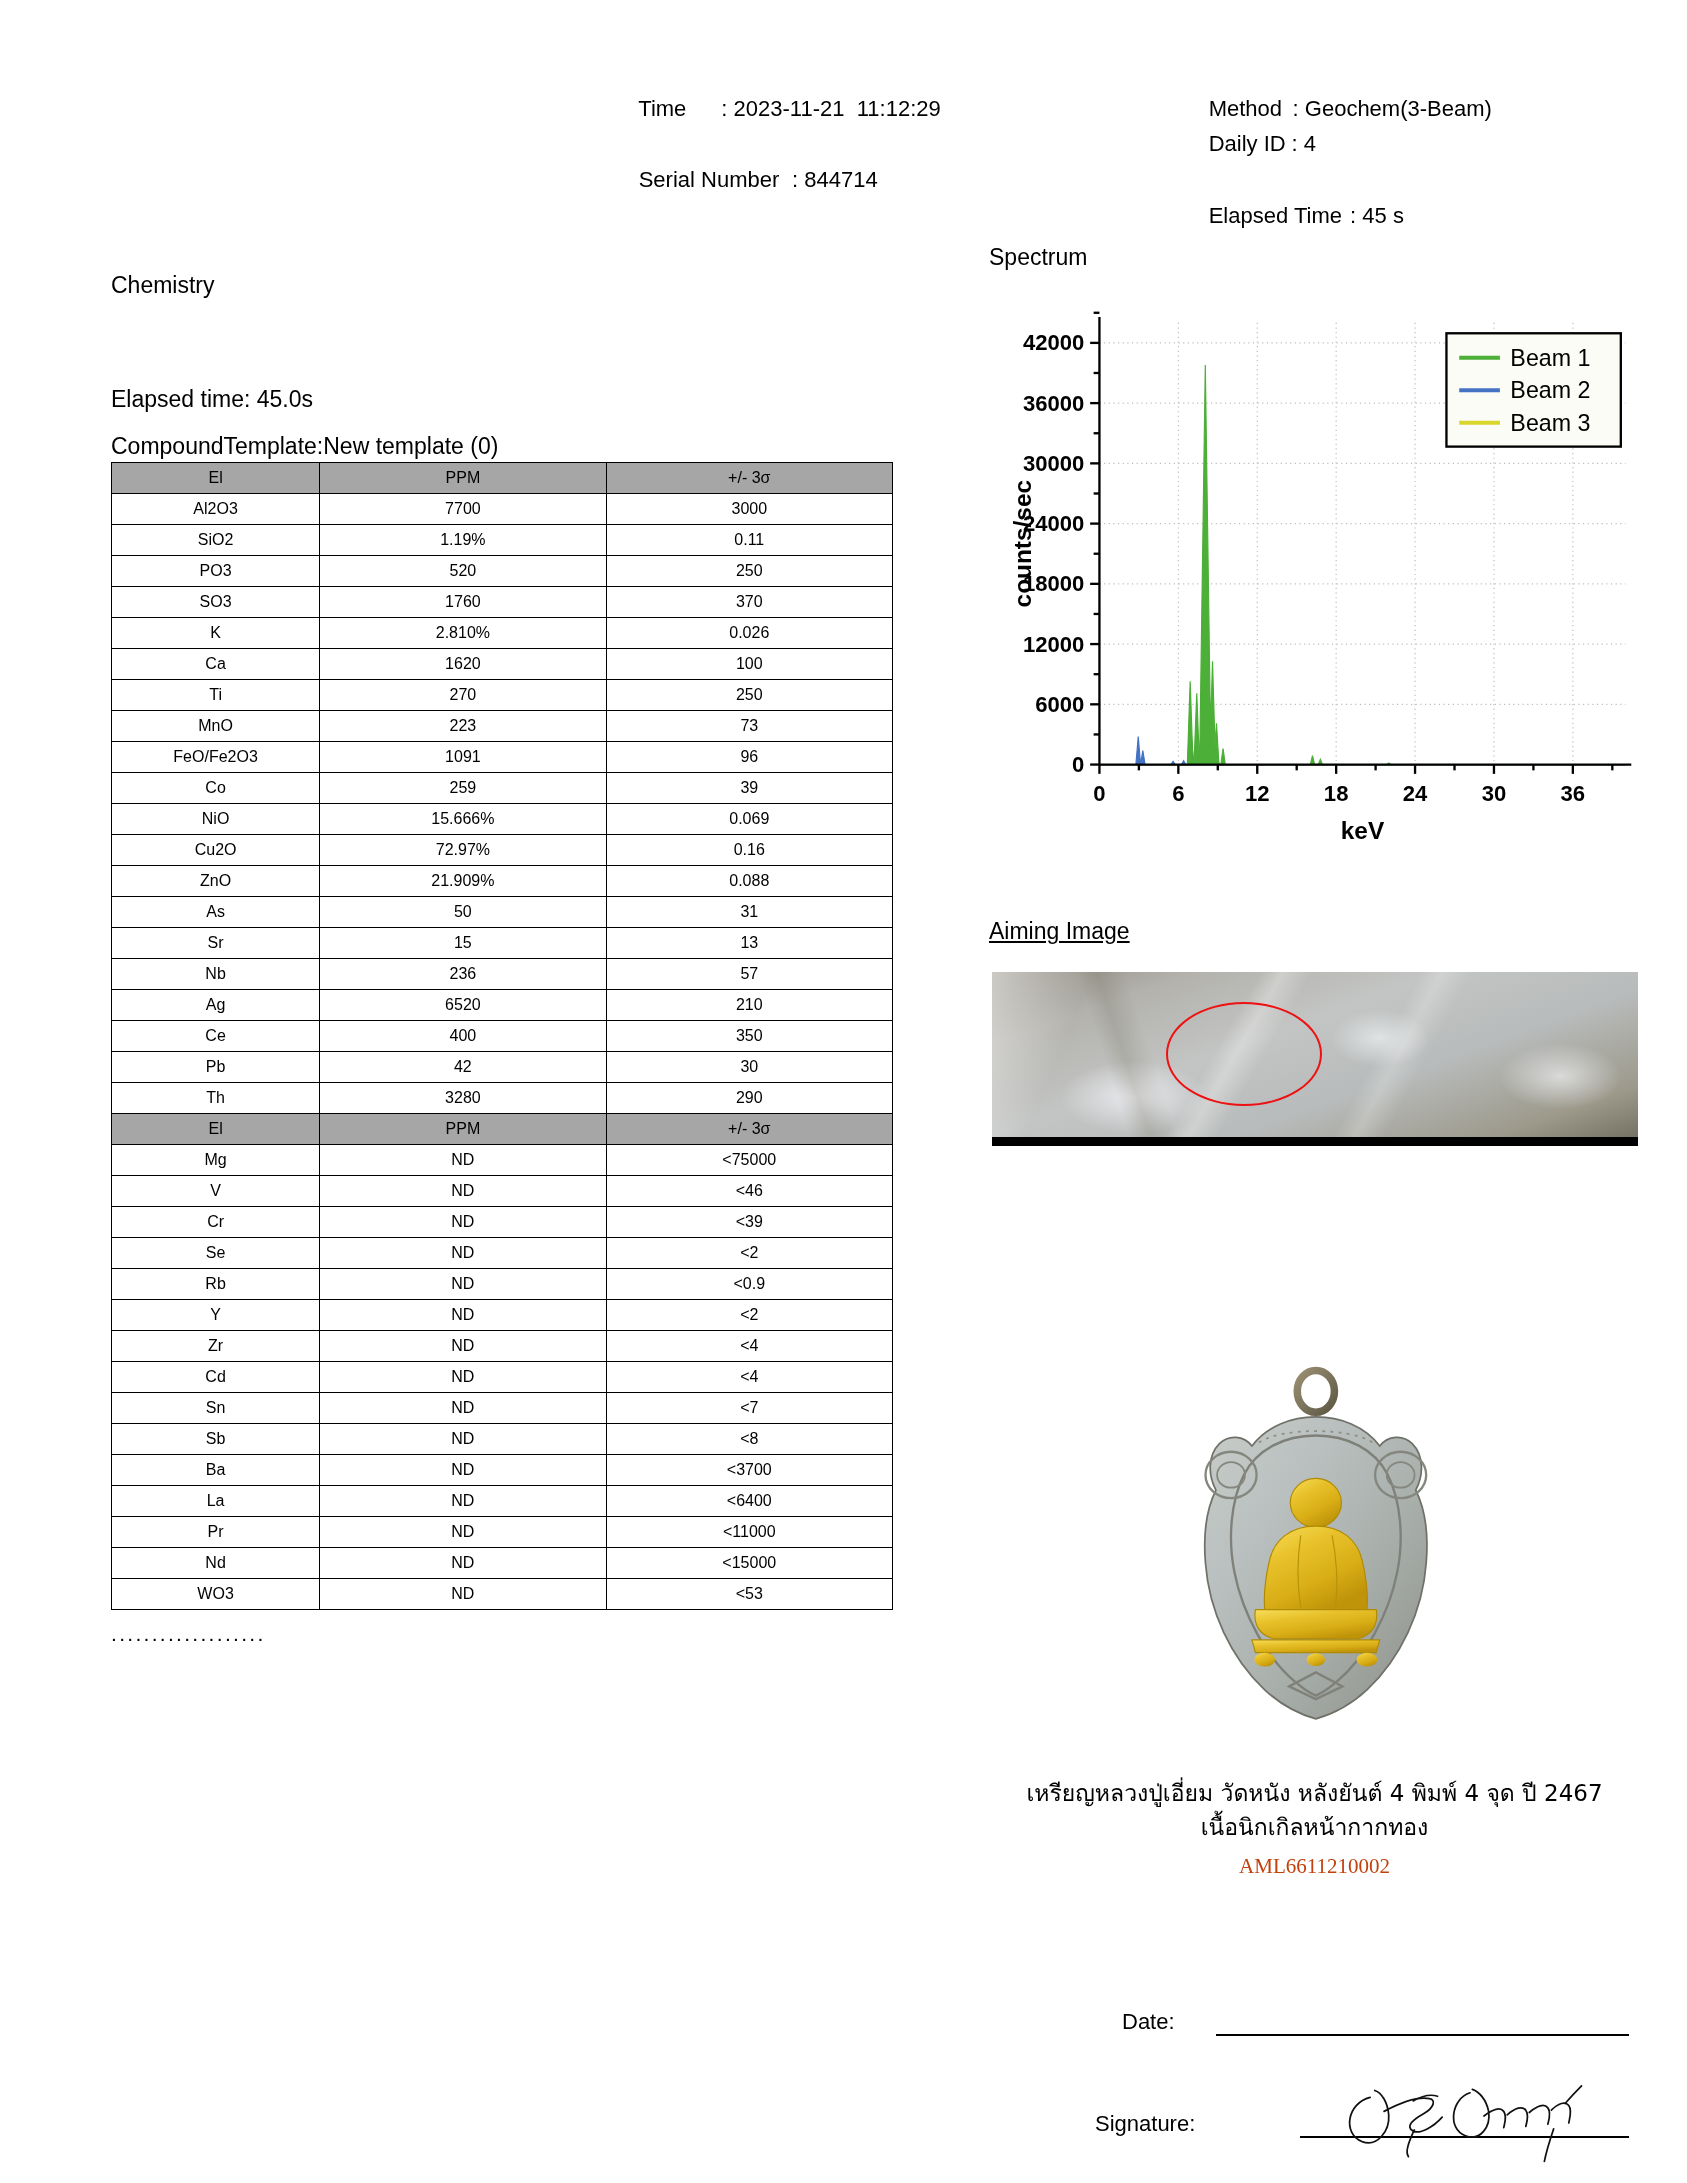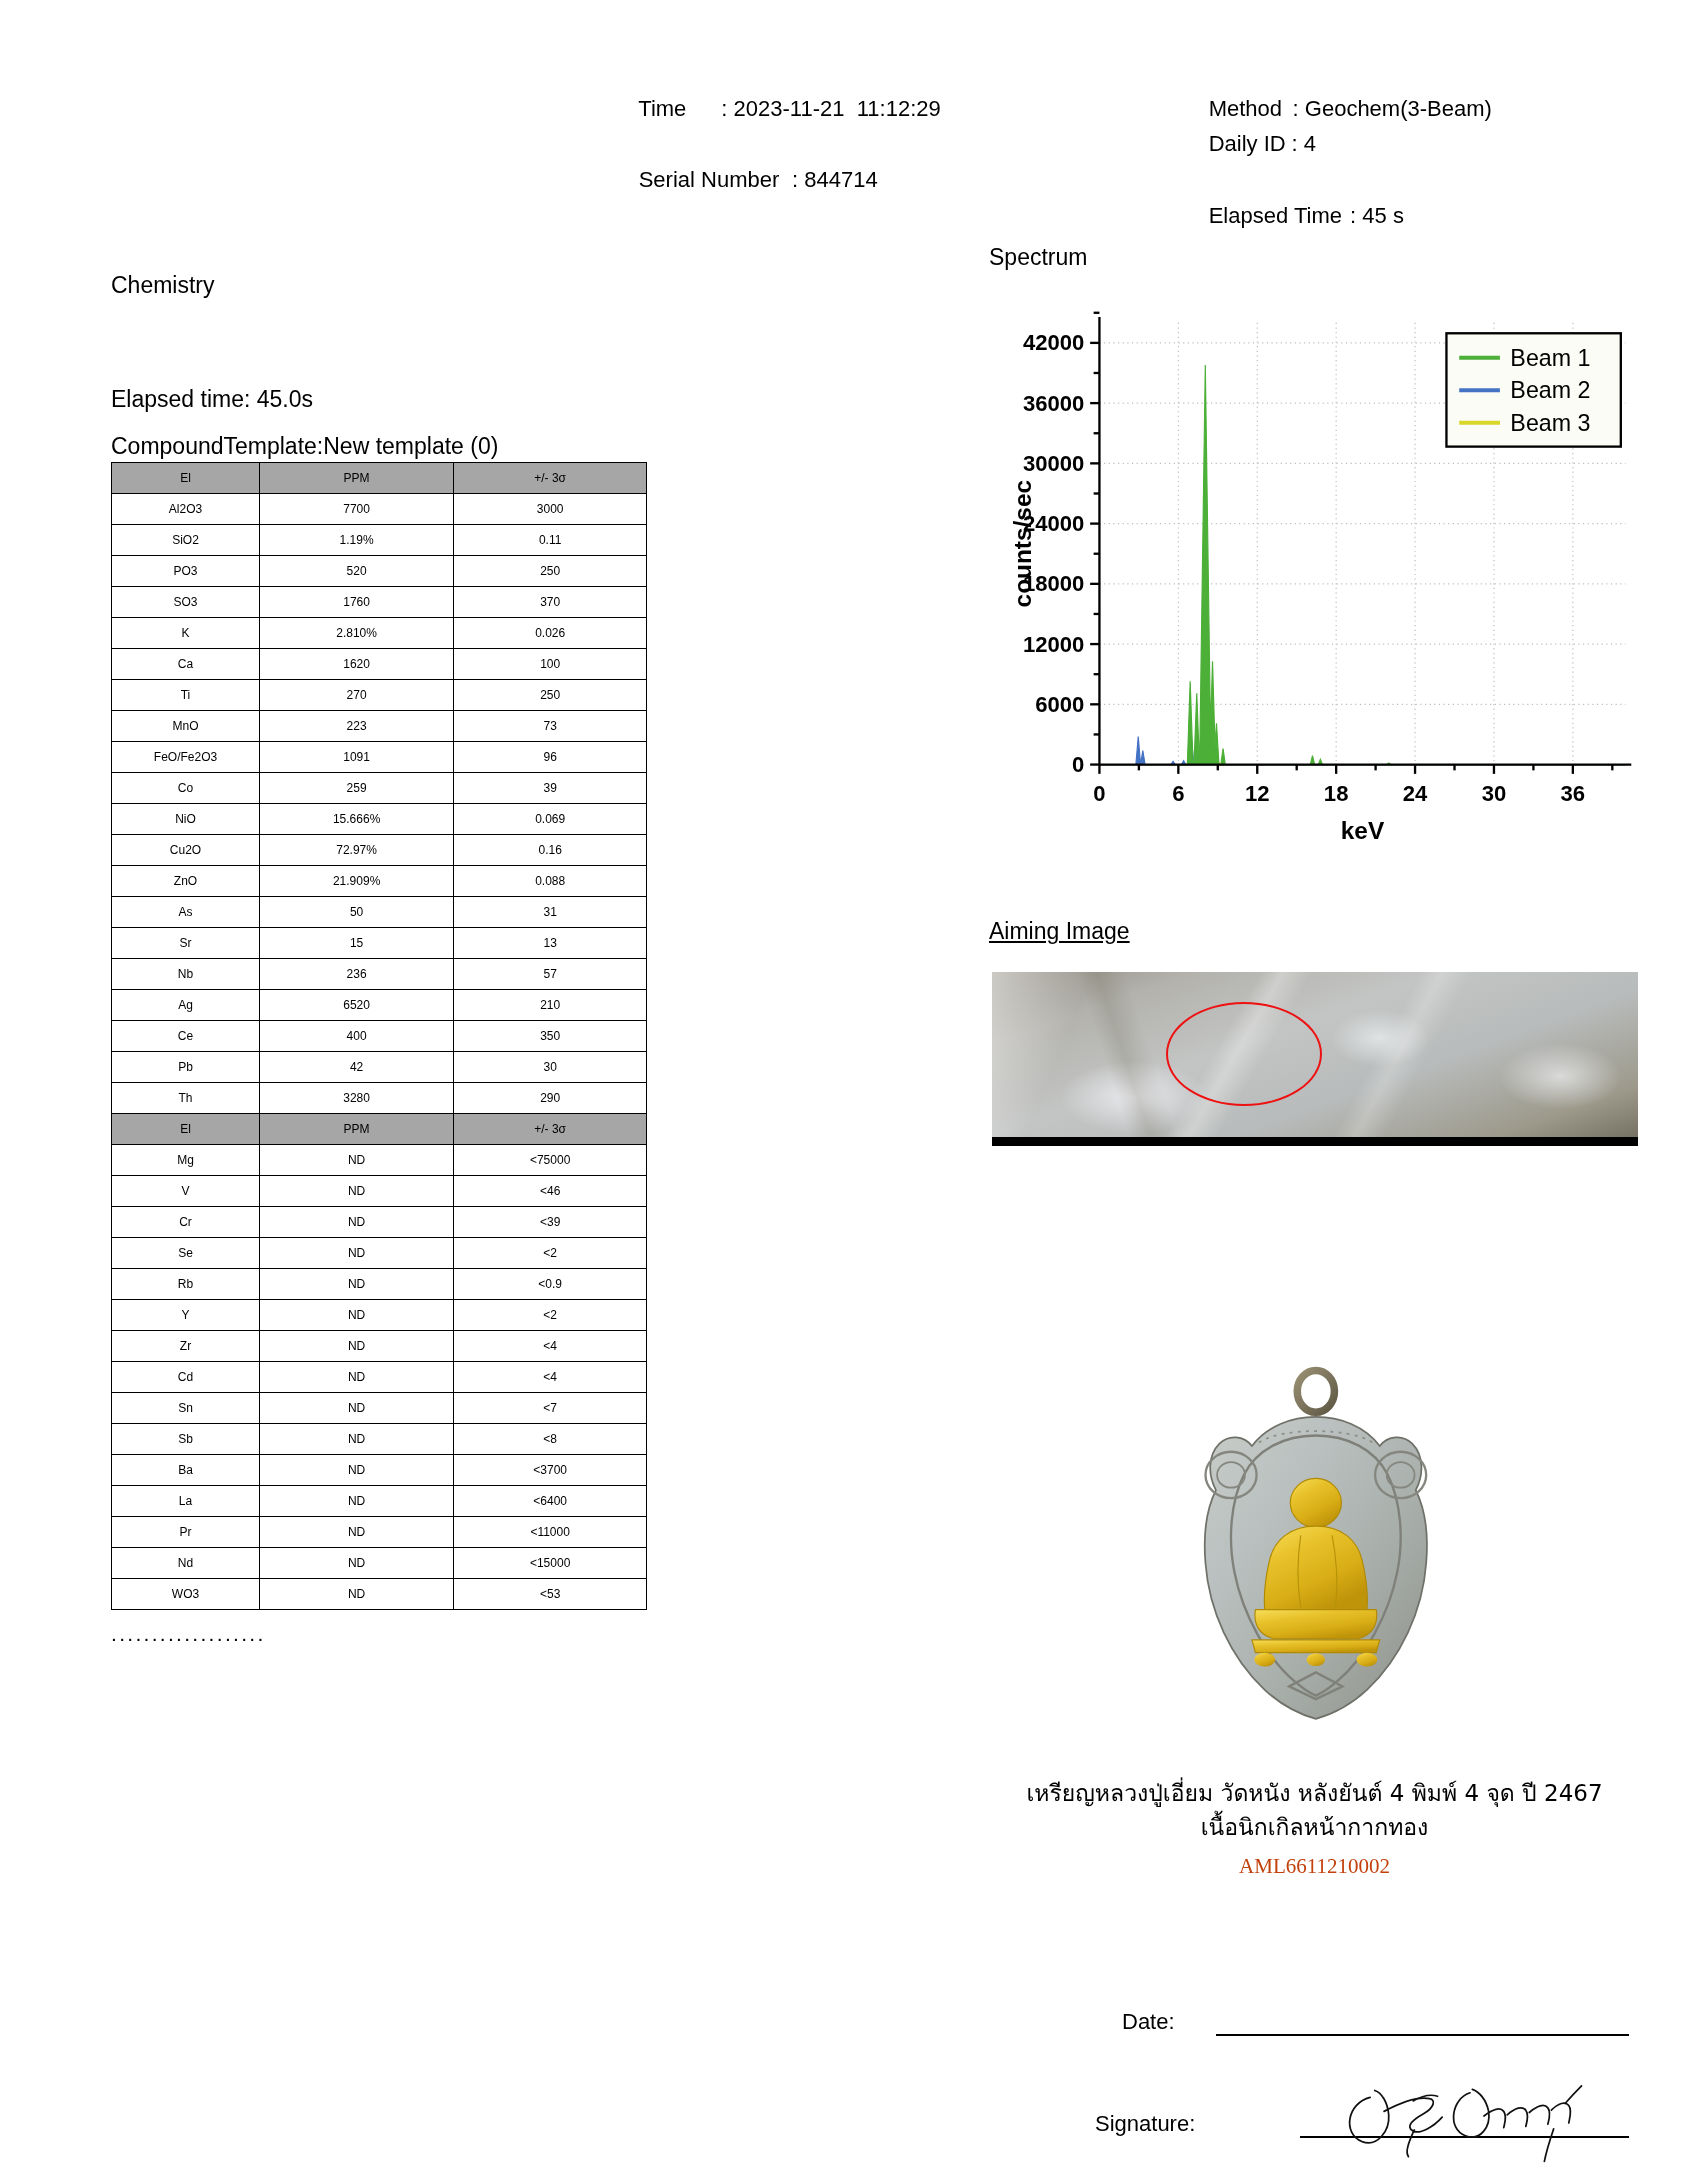--- a/index.html
+++ b/index.html
@@ -24,23 +24,23 @@
   .hdr-r2 { position:absolute; left:0;  top:35px; }
   .hdr-r3 { position:absolute; left:0;  top:107px; }
 
   
   .chem-title { position:absolute; left:111px; top:272px; font-size:23px; }
   .elapsed    { position:absolute; left:111px; top:386px; font-size:23px; }
   .template   { position:absolute; left:111px; top:433px; font-size:23px; }
 
   .chem-table {
     position:absolute; left:111px; top:462px;
-    width:536px;
+    width:782px;
     border-collapse: collapse;
-    font-size:12px;
+    font-size:16px;
   }
   .chem-table td {
     border:1.2px solid #000;
     text-align:center;
     height:30px;
     padding:0;
     line-height:30px;
   }
   .chem-table td.c0 { width:173px; }
   .chem-table td.c1 { width:238px; }

